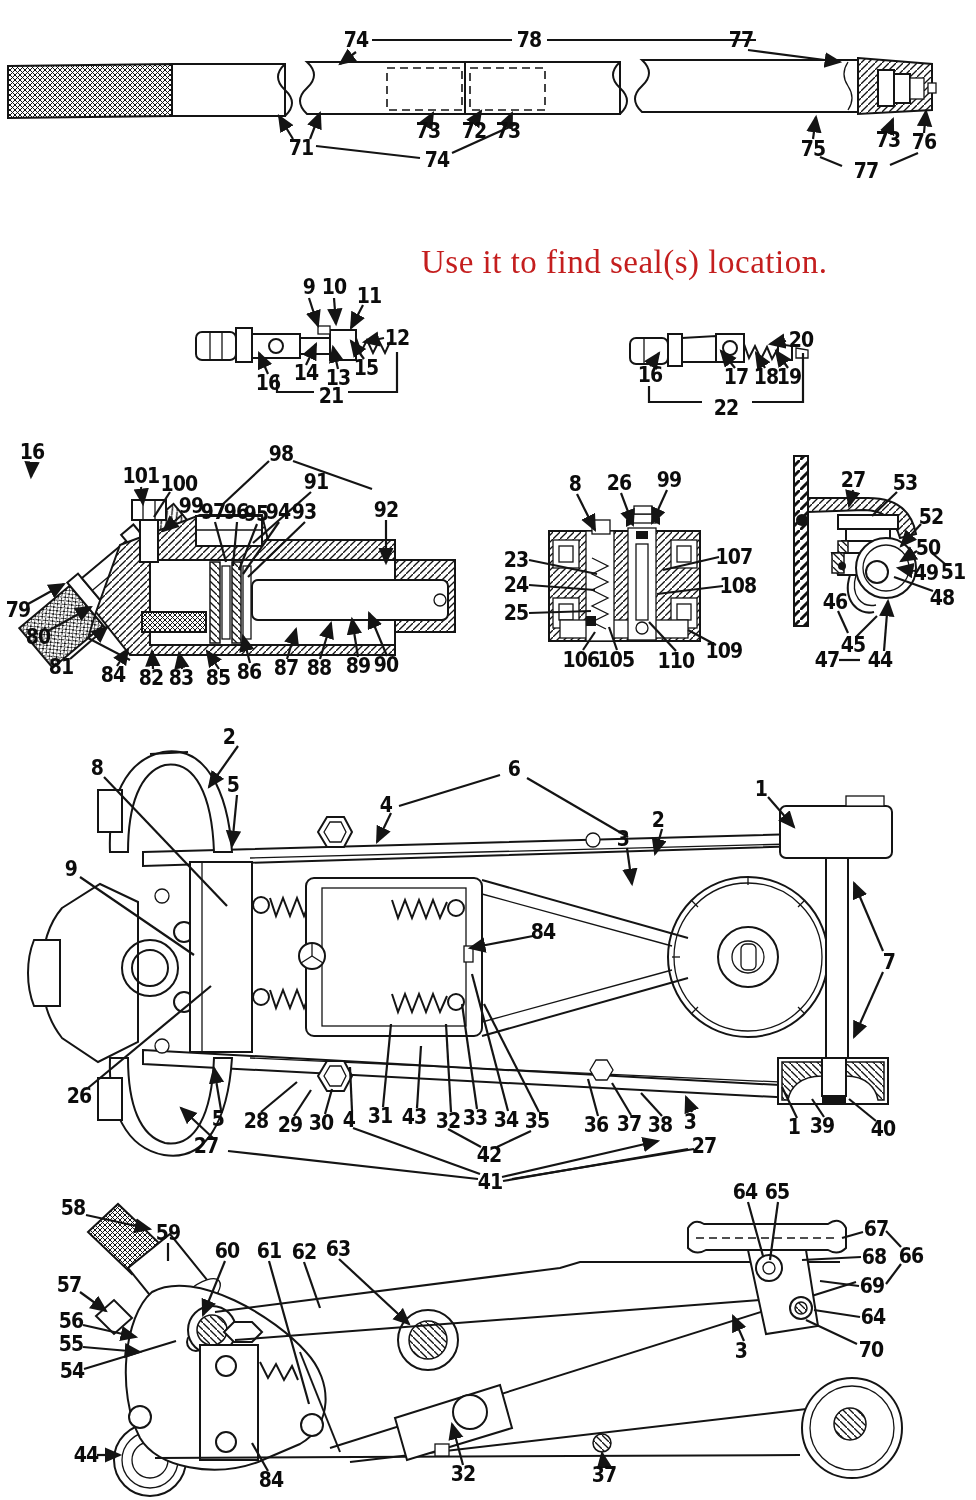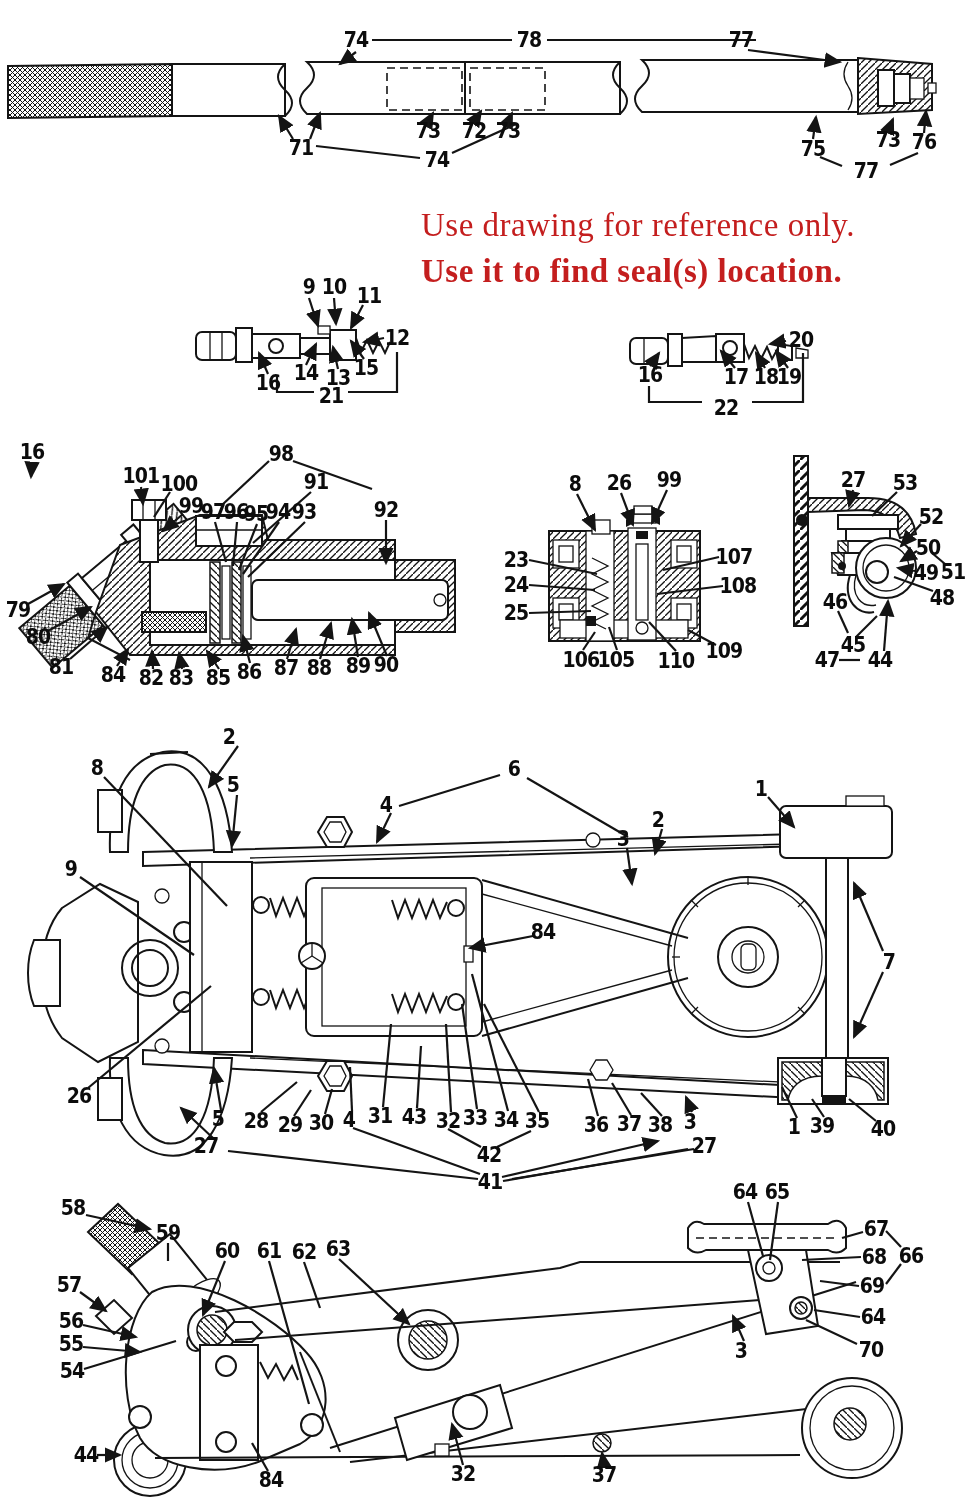--- a/index.html
+++ b/index.html
@@ -2,21 +2,21 @@
 <html><head>
 <meta charset="utf-8">
 <style>
   html,body{margin:0;padding:0;background:#fff;}
   #stage{position:relative;width:976px;height:1500px;background:#fff;overflow:hidden;
          font-family:"DejaVu Sans",sans-serif;}
   #art{position:absolute;left:0;top:0;}
   .note-line{position:absolute;left:421px;font-family:"Liberation Serif","DejaVu Serif",serif;
              font-size:33px;letter-spacing:.5px;white-space:nowrap;}
   #note1{top:207px;}
-  #note2{top:253px;font-weight:bold;}
+  #note2{top:244px;}
   .callout{position:absolute;transform:translate(-50%,-50%) scaleX(.9);
            font-weight:bold;font-size:21px;color:#0c0c0c;letter-spacing:-1px;
            white-space:nowrap;line-height:1;}
 </style>
 </head>
 <body>
 
 <div id="stage">
 
 <svg id="art" width="976" height="1500" viewBox="0 0 976 1500">
@@ -449,21 +449,20 @@
   <path class="ld" d="M901,1247 L886,1231"></path>
   <path class="ld" d="M901,1264 L886,1284"></path>
   <path class="ld" d="M861,1257 L802,1260"></path>
   <path class="ld" d="M859,1286 L820,1281"></path>
   <path class="ld" d="M860,1317 L814,1310"></path>
   <path class="ld" d="M857,1344 L806,1320"></path>
   <path class="ld" marker-end="url(#arr)" d="M744,1341 L733,1316"></path>
 </g>
 </svg>
 
-<div class="note-line" id="note1" style="color: rgb(196, 30, 30);">Use drawing for reference only.</div>
 <div class="note-line" id="note2" style="color: rgb(196, 30, 30);">Use it to find seal(s) location.</div>
 
 <div id="callout-layer">
       <span class="callout" style="left: 356px; top: 40px;">74</span>
       <span class="callout" style="left: 529px; top: 40px;">78</span>
       <span class="callout" style="left: 741px; top: 40px;">77</span>
       <span class="callout" style="left: 301px; top: 148px;">71</span>
       <span class="callout" style="left: 428px; top: 131px;">73</span>
       <span class="callout" style="left: 474px; top: 131px;">72</span>
       <span class="callout" style="left: 508px; top: 131px;">73</span>

